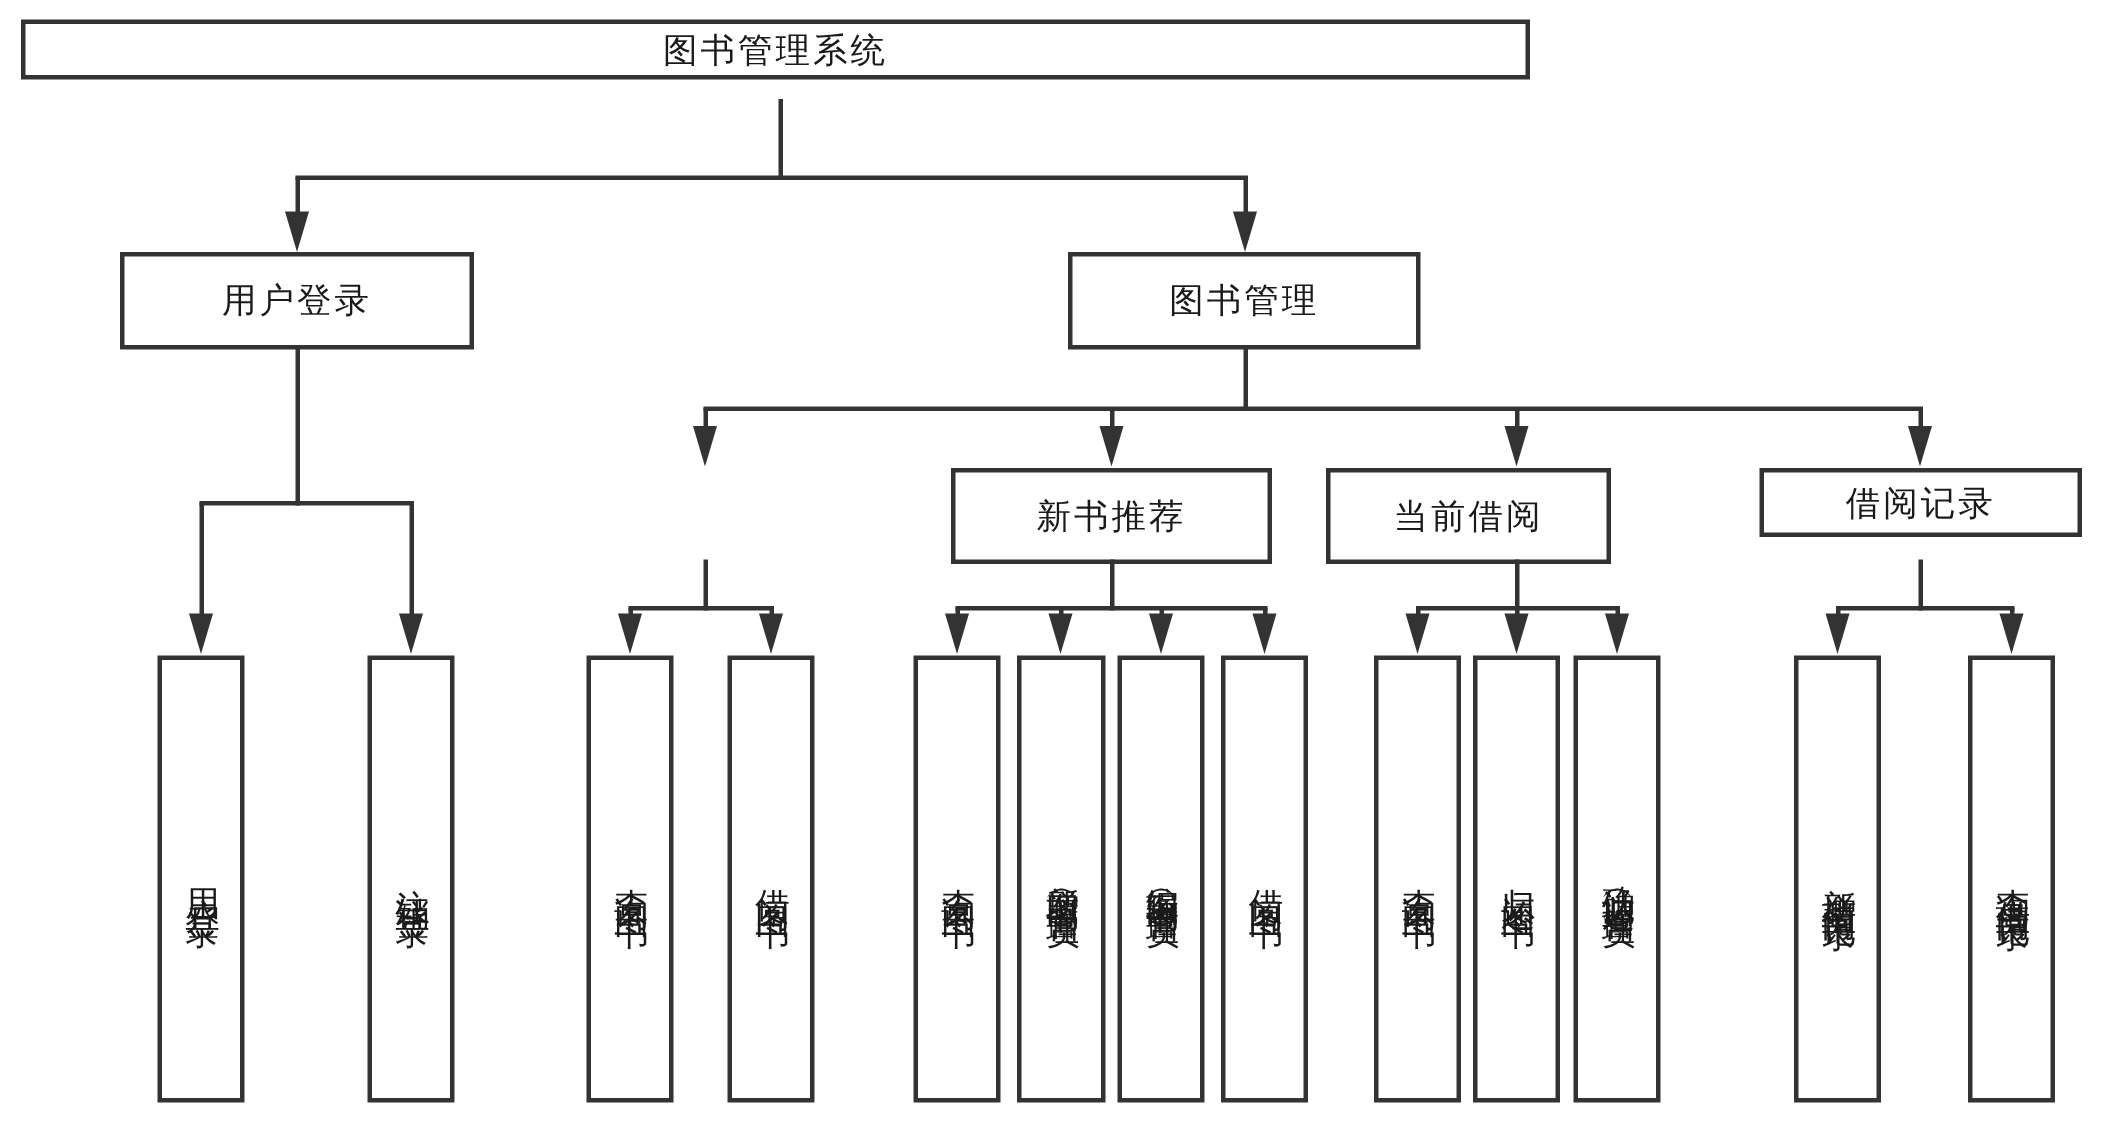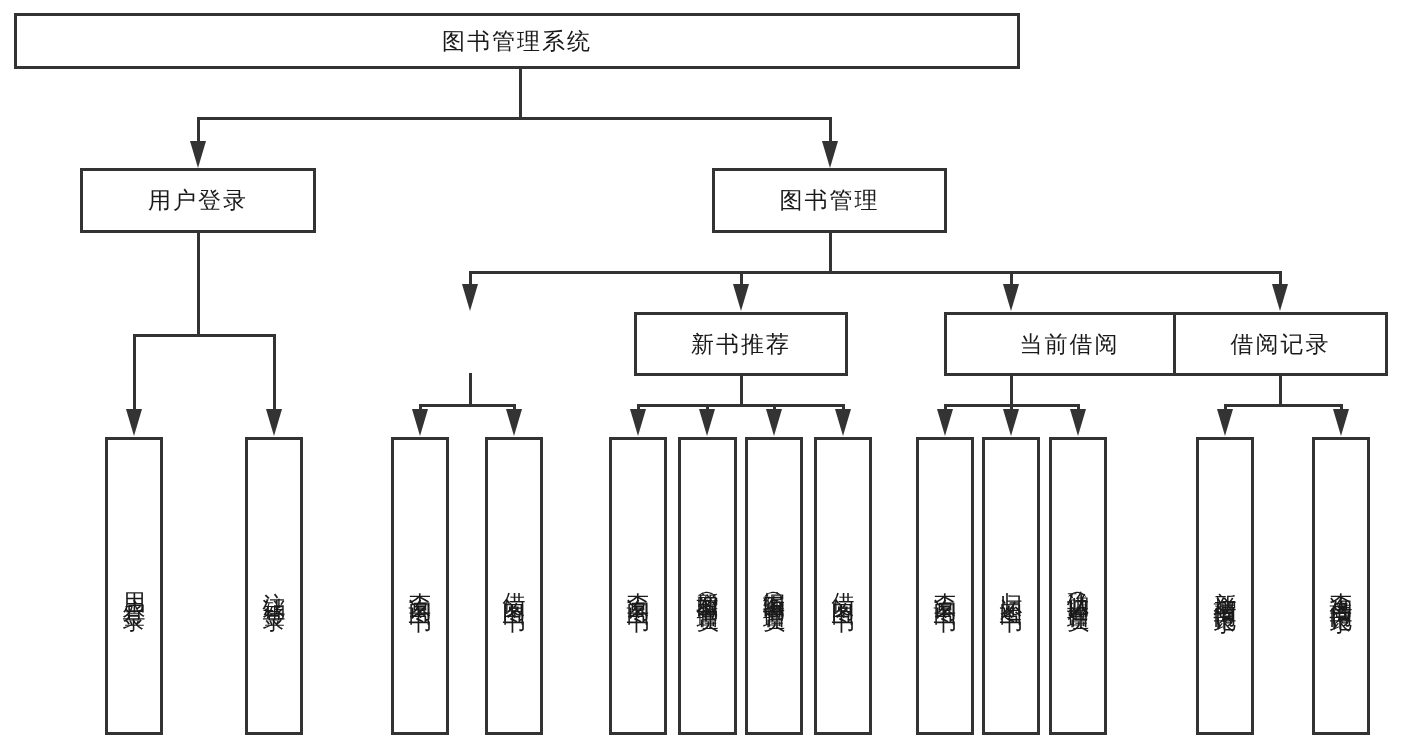--- a/index.html
+++ b/index.html
@@ -52,21 +52,21 @@
     color: #b3b3b3;
     z-index: 5;
     white-space: nowrap;
   }
 </style>
 </head>
 <body>
 
 <div class="canvas">
 
-  <div class="box" style="left:14px; top:13px; width:1006px; height:56px">
+  <div class="box" style="left:14px; top:13px; width:1006px; height:40px">
     <span class="h-label">图书管理系统</span>
   </div>
 
   <div class="vline" style="left:518.5px; top:66px; height:54px"></div>
   <div class="hline" style="left:196.5px; top:117px; width:635px"></div>
   <div class="vline" style="left:196.5px; top:118px; height:26px"></div>
   <div class="arrow" style="left:189.5px; top:141px"></div>
   <div class="vline" style="left:828.5px; top:118px; height:26px"></div>
   <div class="arrow" style="left:821.5px; top:141px"></div>
 
@@ -91,24 +91,24 @@
   <div class="vline" style="left:739.5px; top:272px; height:14px"></div>
   <div class="arrow" style="left:733px; top:284px"></div>
   <div class="vline" style="left:1009.5px; top:272px; height:14px"></div>
   <div class="arrow" style="left:1003px; top:284px"></div>
   <div class="vline" style="left:1278.5px; top:272px; height:14px"></div>
   <div class="arrow" style="left:1272px; top:284px"></div>
 
   <div class="box" style="left:634px; top:312px; width:214px; height:64px">
     <span class="h-label">新书推荐</span>
   </div>
-  <div class="box" style="left:944px; top:312px; width:251px; height:64px">
+  <div class="box" style="left:884px; top:312px; width:190px; height:64px">
     <span class="h-label">当前借阅</span>
   </div>
-  <div class="box" style="left:1173px; top:312px; width:215px; height:64px">
+  <div class="box" style="left:1173px; top:312px; width:215px; height:46px">
     <span class="h-label">借阅记录</span>
   </div>
 
   <div class="vline" style="left:468.5px; top:373px; height:34px"></div>
   <div class="hline" style="left:418.5px; top:404px; width:97px"></div>
   <div class="vline" style="left:418.5px; top:405px; height:8px"></div>
   <div class="arrow" style="left:412px; top:409px"></div>
   <div class="vline" style="left:512.5px; top:405px; height:8px"></div>
   <div class="arrow" style="left:506px; top:409px"></div>
 

